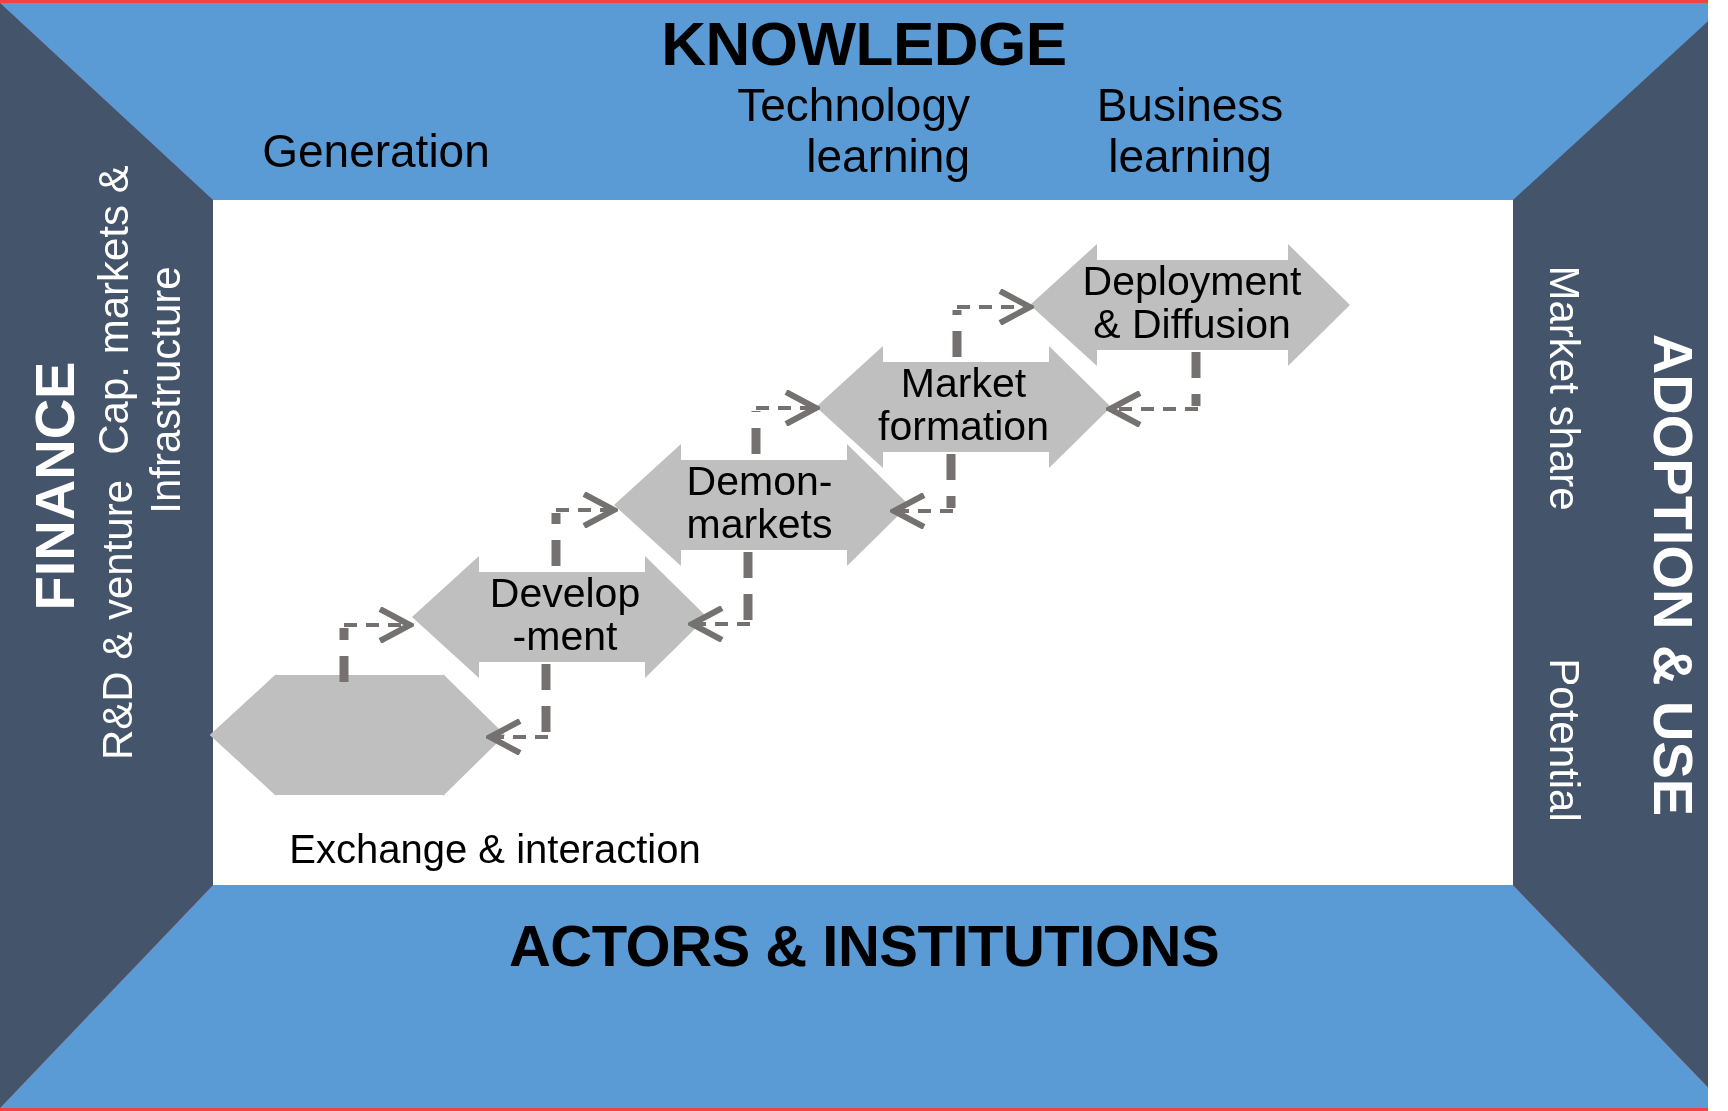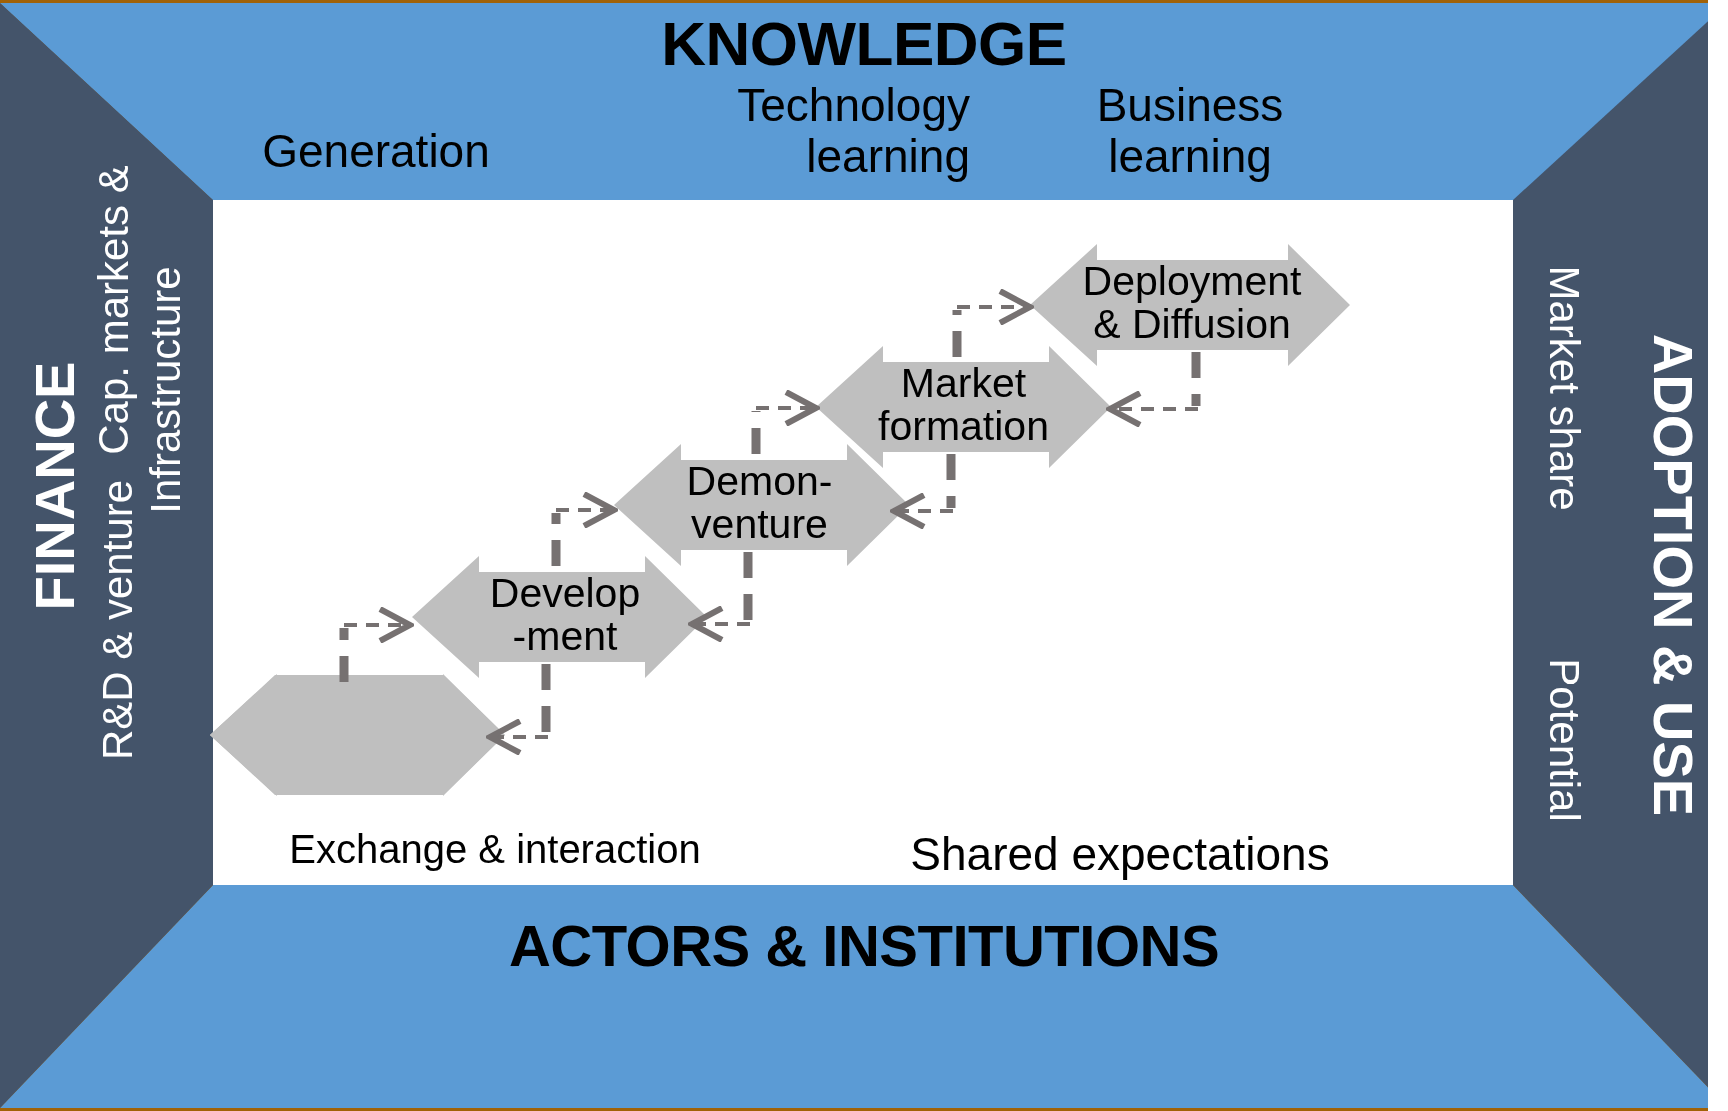--- a/index.html
+++ b/index.html
@@ -1,20 +1,20 @@
 <!DOCTYPE html>
 <html><head>
 <meta charset="utf-8">
 <style>
   html,body{margin:0;padding:0;background:#ffffff;}
   body{font-family:"Liberation Sans", sans-serif;}
   #stage{
     position:relative;
     width:1708px;height:1111px;
-    background:#a16207;
+    background:#ef4444;
     overflow:hidden;
   }
   #frame-svg{position:absolute;left:0;top:0;width:1728px;height:1111px;}
   .lbl{position:absolute;white-space:pre;}
   .bold-head{
     font-weight:bold;
     color:#000000;
     letter-spacing:-0.5px;
   }
   .white-bold{
@@ -134,42 +134,41 @@
   <div class="lbl black-reg" style="left:610px;top:80px;width:360px;text-align:right;font-size:46px;line-height:1.1;">Technology
 learning</div>
 
   <div class="lbl black-reg" style="left:1010px;top:80px;width:360px;text-align:center;font-size:46px;line-height:1.1;">Business
 learning</div>
 
   <div class="lbl bold-head" style="left:0;top:912px;width:1728px;text-align:center;font-size:58px;">ACTORS &amp; INSTITUTIONS</div>
 
   <div class="lbl black-reg" style="left:200px;top:827px;width:590px;text-align:center;font-size:40px;">Exchange &amp; interaction</div>
 
-  <div class="lbl black-reg" style="left:875px;top:827px;width:490px;text-align:center;font-size:46px;">Shared expectations</div>
 
   <div class="lbl white-bold vert-ccw" style="left:22px;top:836px;width:700px;text-align:center;font-size:56px;">FINANCE</div>
 
   <div class="lbl white-reg vert-ccw" style="left:90px;top:560px;width:500px;text-align:center;font-size:42px;">Cap. markets &amp;</div>
 
   <div class="lbl white-reg vert-ccw" style="left:142px;top:640px;width:500px;text-align:center;font-size:42px;">Infrastructure</div>
 
   <div class="lbl white-reg vert-ccw" style="left:94px;top:830px;width:420px;text-align:center;font-size:42px;">R&amp;D &amp; venture</div>
 
   <div class="lbl white-bold vert-cw" style="left:1706px;top:215px;width:720px;text-align:center;font-size:56px;">ADOPTION &amp; USE</div>
 
   <div class="lbl white-reg vert-cw" style="left:1588px;top:228px;width:320px;text-align:center;font-size:42px;">Market share</div>
 
   <div class="lbl white-reg vert-cw" style="left:1588px;top:600px;width:280px;text-align:center;font-size:42px;">Potential</div>
 
 
   <div class="arrow-label" style="left:460px;top:572px;width:210px;">Develop
 -ment</div>
 
   <div class="arrow-label" style="left:652px;top:460px;width:215px;">Demon-
-venture</div>
+markets</div>
 
   <div class="arrow-label" style="left:856px;top:362px;width:215px;">Market
 formation</div>
 
   <div class="arrow-label" style="left:1072px;top:260px;width:240px;">Deployment
 &amp; Diffusion</div>
 
 </div>
 
 </body></html>

